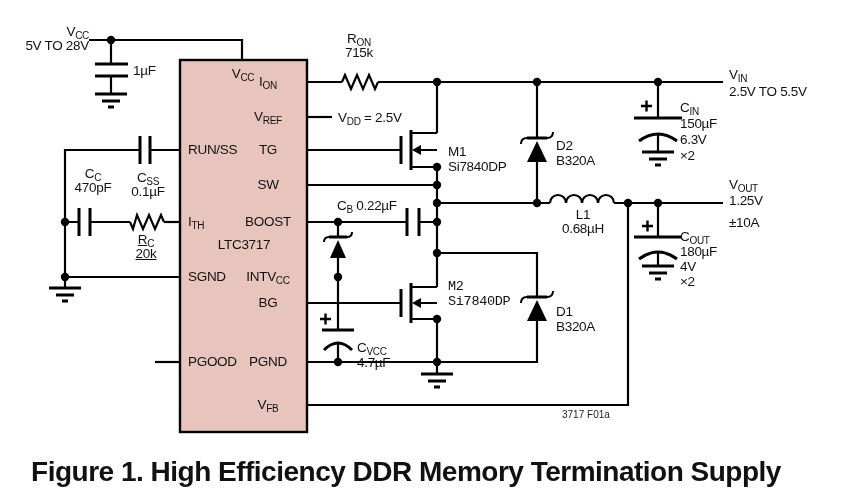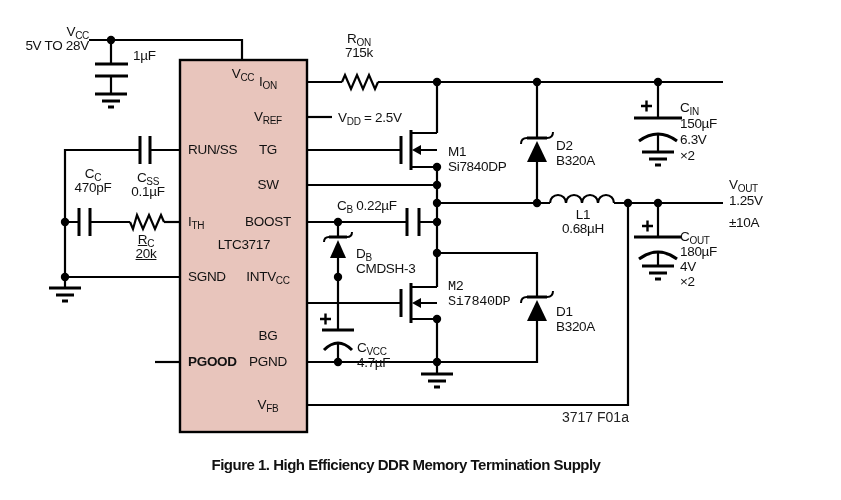--- a/index.html
+++ b/index.html
@@ -7,22 +7,22 @@
        font-family:"Liberation Sans","DejaVu Sans",sans-serif;color:#111;}
   #schem{position:absolute;left:0;top:0;}
   .lbl{position:absolute;font-size:13.5px;line-height:15px;letter-spacing:-0.3px;white-space:pre;}
   .lbl sub{font-size:10px;letter-spacing:-0.3px;vertical-align:-3px;line-height:0;}
   .ctr{text-align:center;}
   .rgt{text-align:right;}
   .pl{position:absolute;left:188px;width:60px;font-size:13.5px;letter-spacing:-0.3px;white-space:pre;}
   .pr{position:absolute;left:237px;width:62px;text-align:center;font-size:13.5px;letter-spacing:-0.3px;white-space:pre;}
   .pl sub,.pr sub{font-size:10px;vertical-align:-3px;line-height:0;}
   #caption{position:absolute;left:0;top:456px;width:812px;text-align:center;
-           font-size:15px;font-weight:bold;letter-spacing:-0.5px;}
-  #figcode{position:absolute;left:562px;top:409px;font-size:14px;letter-spacing:0;color:#222;}
+           font-size:28px;font-weight:bold;letter-spacing:-0.5px;}
+  #figcode{position:absolute;left:562px;top:409px;font-size:10px;letter-spacing:0;color:#222;}
   .lh16{line-height:16px;}
   .lh15{line-height:15px;margin-top:15px;}
 </style>
 </head>
 <body>
 
 <div id="fig">
 
   <svg id="schem" width="841" height="500" viewBox="0 0 841 500">
 
@@ -117,62 +117,62 @@
       <circle cx="658" cy="203" r="4.2"></circle>
     </g>
   </svg>
 
   <div class="lbl ctr" style="left:219px;top:66px;width:48px;"><span>V</span><sub>CC</sub></div>
   <div class="lbl" style="left:204px;top:237px;width:80px;text-align:center;"><span>LTC3717</span></div>
 
   <div class="pl" style="top:142px;"><span>RUN/SS</span><sub></sub></div>
   <div class="pl" style="top:214px;"><span>I</span><sub>TH</sub></div>
   <div class="pl" style="top:269px;"><span>SGND</span><sub></sub></div>
-  <div class="pl" style="top:354px;font-weight:bold;"><span>PGOOD</span><sub></sub></div>
+  <div class="pl" style="top:354px;"><span>PGOOD</span><sub></sub></div>
 
   <div class="pr" style="top:74px;"><span>I</span><sub>ON</sub></div>
   <div class="pr" style="top:109px;"><span>V</span><sub>REF</sub></div>
   <div class="pr" style="top:142px;"><span>TG</span><sub></sub></div>
   <div class="pr" style="top:177px;"><span>SW</span><sub></sub></div>
   <div class="pr" style="top:214px;"><span>BOOST</span><sub></sub></div>
   <div class="pr" style="top:269px;"><span>INTV</span><sub>CC</sub></div>
-  <div class="pr" style="top:295px;margin-top:33px;"><span>BG</span><sub></sub></div>
+  <div class="pr" style="top:295px;"><span>BG</span><sub></sub></div>
   <div class="pr" style="top:354px;"><span>PGND</span><sub></sub></div>
   <div class="pr" style="top:397px;"><span>V</span><sub>FB</sub></div>
 
   <div class="lbl rgt" style="left:6px;top:25px;width:83px;line-height:14px;"><span>V</span><sub>CC</sub><br><span>5V TO 28V</span></div>
 
-  <div class="lbl" style="left:133px;top:48px;"><span>1µF</span></div>
+  <div class="lbl" style="left:133px;top:63px;"><span>1µF</span></div>
 
   <div class="lbl ctr" style="left:67px;top:167px;width:52px;line-height:14px;"><span>C</span><sub>C</sub><br><span>470pF</span></div>
 
   <div class="lbl ctr" style="left:122px;top:171px;width:52px;line-height:14px;"><span>C</span><sub>SS</sub><br><span>0.1µF</span></div>
 
   <div class="lbl ctr" style="left:120px;top:233px;width:52px;line-height:14px;text-decoration:underline;"><span>R</span><sub>C</sub><br><span>20k</span></div>
 
   <div class="lbl ctr" style="left:333px;top:32px;width:52px;line-height:14px;"><span>R</span><sub>ON</sub><br><span>715k</span></div>
 
   <div class="lbl" style="left:338px;top:110px;"><span>V</span><sub>DD</sub><span> = 2.5V</span></div>
 
   <div class="lbl lh15" style="left:448px;top:129px;"><span>M1</span><br><span>Si7840DP</span></div>
 
   <div class="lbl lh15" style="left:448px;top:264px;font-family:Liberation Mono, monospace;"><span>M2</span><br><span>Si7840DP</span></div>
 
   <div class="lbl lh15" style="left:556px;top:123px;"><span>D2</span><br><span>B320A</span></div>
 
   <div class="lbl lh15" style="left:556px;top:289px;"><span>D1</span><br><span>B320A</span></div>
 
-  <div class="lbl lh15" style="left:356px;top:231px;"><span>D</span><sub>B</sub><br><span>CMDSH-3</span></div>
 
   <div class="lbl" style="left:337px;top:198px;"><span>C</span><sub>B</sub><span> 0.22µF</span></div>
 
   <div class="lbl lh15" style="left:357px;top:325px;"><span>C</span><sub>VCC</sub><br><span>4.7µF</span></div>
 
   <div class="lbl ctr" style="left:555px;top:208px;width:56px;line-height:14px;"><span>L1</span><br><span>0.68µH</span></div>
 
+  <div class="lbl" style="left:729px;top:66px;line-height:17px;"><span>V</span><sub>IN</sub><br><span>2.5V TO 5.5V</span></div>
 
   <div class="lbl lh16" style="left:680px;top:100px;"><span>C</span><sub>IN</sub><br><span>150µF</span><br><span>6.3V</span><br><span>×2</span></div>
 
   <div class="lbl lh16" style="left:729px;top:177px;"><span>V</span><sub>OUT</sub><br><span>1.25V</span></div>
   <div class="lbl" style="left:729px;top:215px;"><span>±10A</span></div>
 
   <div class="lbl lh15" style="left:680px;top:214px;"><span>C</span><sub>OUT</sub><br><span>180µF</span><br><span>4V</span><br><span>×2</span></div>
 
   <div id="figcode">3717 F01a</div>
 

